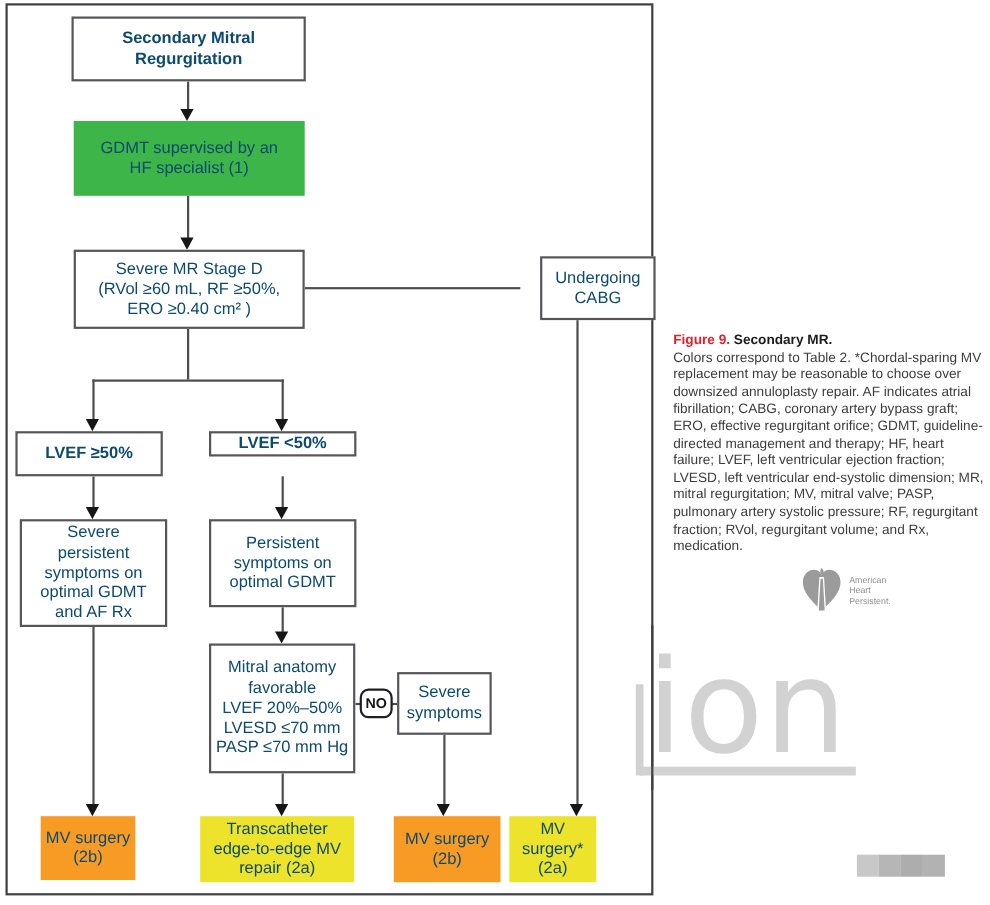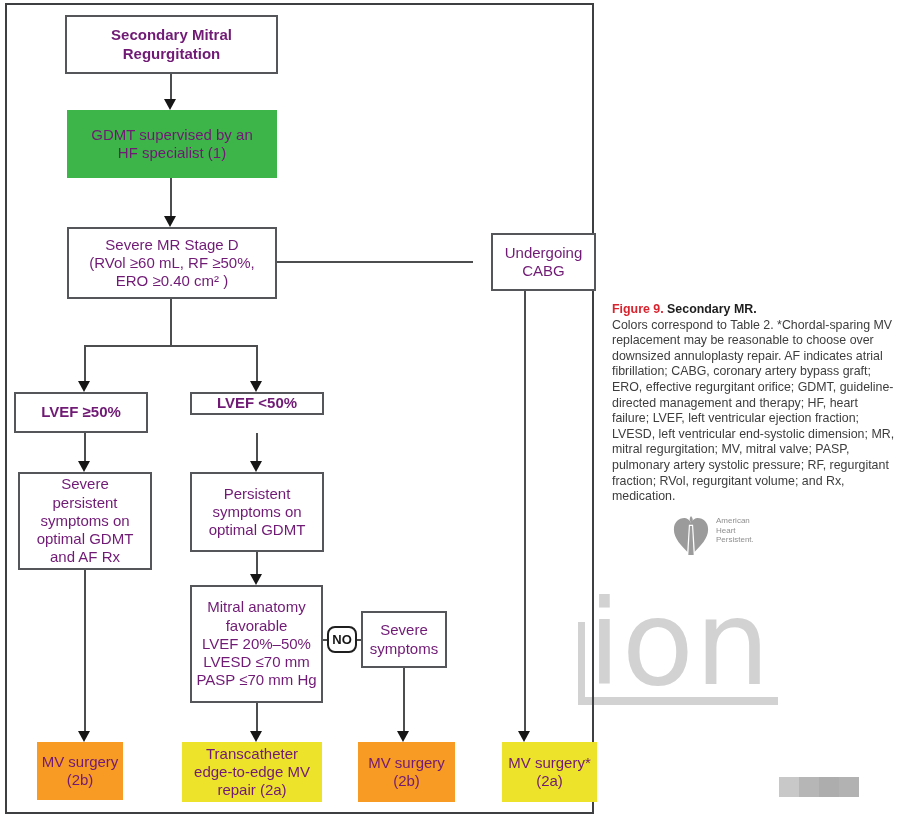--- a/index.html
+++ b/index.html
@@ -13,33 +13,33 @@
            color:#d2d2d2;z-index:1;letter-spacing:1px;font-family:"DejaVu Sans",sans-serif;}
   .wm-bar{position:absolute;background:#d2d2d2;z-index:1;}
   .border-restore{position:absolute;left:592px;top:568px;width:2px;height:150px;background:#3d3f41;z-index:2;}
   
   .line{position:absolute;background:#4c4d4f;z-index:3;}
   .arrow{position:absolute;width:0;height:0;border-left:6px solid transparent;
          border-right:6px solid transparent;border-top:11px solid #161616;z-index:3;}
   
   .node{position:absolute;box-sizing:border-box;background:#ffffff;border:2px solid #55565a;
         display:flex;align-items:center;justify-content:center;text-align:center;
-        white-space:pre-line;font-size:15px;line-height:1.22;color:#701a75;z-index:4;padding:2px;}
+        white-space:pre-line;font-size:15px;line-height:1.22;color:#0c4a6e;z-index:4;padding:2px;}
   .node.bold{font-weight:bold;}
   .node.filled{border:none;}
   .pill{position:absolute;box-sizing:border-box;background:#ffffff;border:2px solid #1f1f1f;
         border-radius:8px;display:flex;align-items:center;justify-content:center;
         font-size:13px;font-weight:bold;color:#161616;z-index:5;}
   
   .caption{position:absolute;left:612px;top:302px;width:284px;font-size:12.4px;
            line-height:15.6px;color:#3d3d3d;z-index:4;}
   .cap-label{color:#d9232e;font-weight:bold;}
   .cap-title{color:#1d1d1d;font-weight:bold;}
   
-  .logo{position:absolute;left:672px;top:516px;display:flex;align-items:flex-start;z-index:4;}
+  .logo{position:absolute;left:728px;top:516px;display:flex;align-items:center;z-index:4;}
   .logo-text{margin-left:6px;font-size:8px;line-height:9.5px;color:#8f8f8f;}
   .logo-text span{display:block;}
   
   .blur-bar{position:absolute;left:779px;top:777px;display:flex;z-index:4;}
   .blur-seg{width:20px;height:20px;display:block;}
 </style>
 </head>
 <body>
 
 <div id="canvas">
@@ -132,21 +132,21 @@
   <div class="node filled" style="left: 37px; top: 742px; width: 86px; height: 58px; background-color: rgb(247, 155, 36);">MV surgery
 (2b)</div>
 
   <div class="node filled" style="left: 182px; top: 742px; width: 140px; height: 60px; background-color: rgb(236, 227, 42);">Transcatheter
 edge-to-edge MV
 repair (2a)</div>
 
   <div class="node filled" style="left: 358px; top: 742px; width: 97px; height: 60px; background-color: rgb(247, 155, 36);">MV surgery
 (2b)</div>
 
-  <div class="node filled" style="left: 502px; top: 742px; width: 95px; height: 60px; background-color: rgb(236, 227, 42);">MV surgery*
+  <div class="node filled" style="left: 463px; top: 742px; width: 79px; height: 60px; background-color: rgb(236, 227, 42);">MV surgery*
 (2a)</div>
 
   <div class="caption">
     <div>
       <span class="cap-label">Figure 9.</span>
       <span class="cap-title">Secondary MR.</span>
     </div>
     <span class="cap-body">Colors correspond to Table 2. *Chordal-sparing MV replacement may be reasonable to choose over downsized annuloplasty repair. AF indicates atrial fibrillation; CABG, coronary artery bypass graft; ERO, effective regurgitant orifice; GDMT, guideline-directed management and therapy; HF, heart failure; LVEF, left ventricular ejection fraction; LVESD, left ventricular end-systolic dimension; MR, mitral regurgitation; MV, mitral valve; PASP, pulmonary artery systolic pressure; RF, regurgitant fraction; RVol, regurgitant volume; and Rx, medication.</span>
   </div>
 

